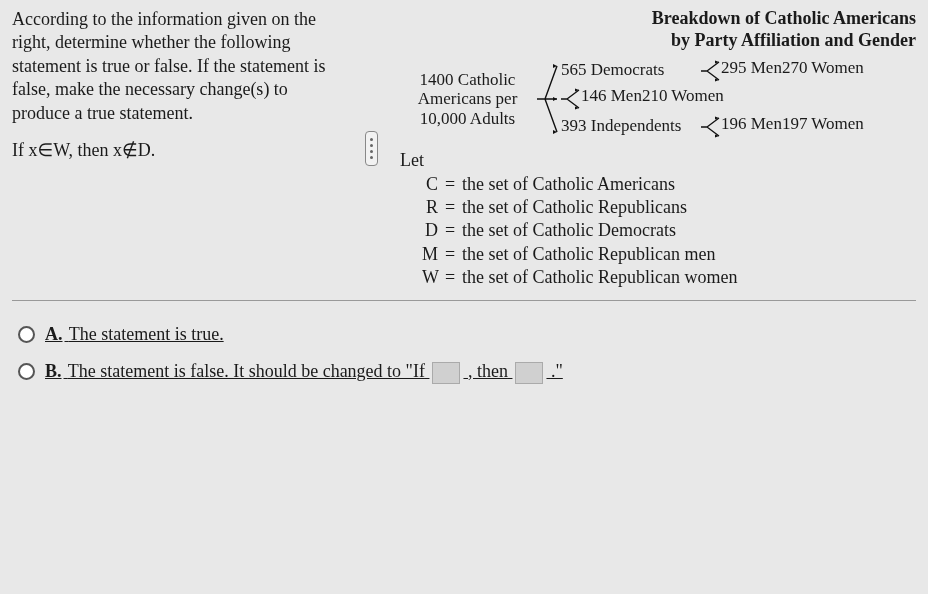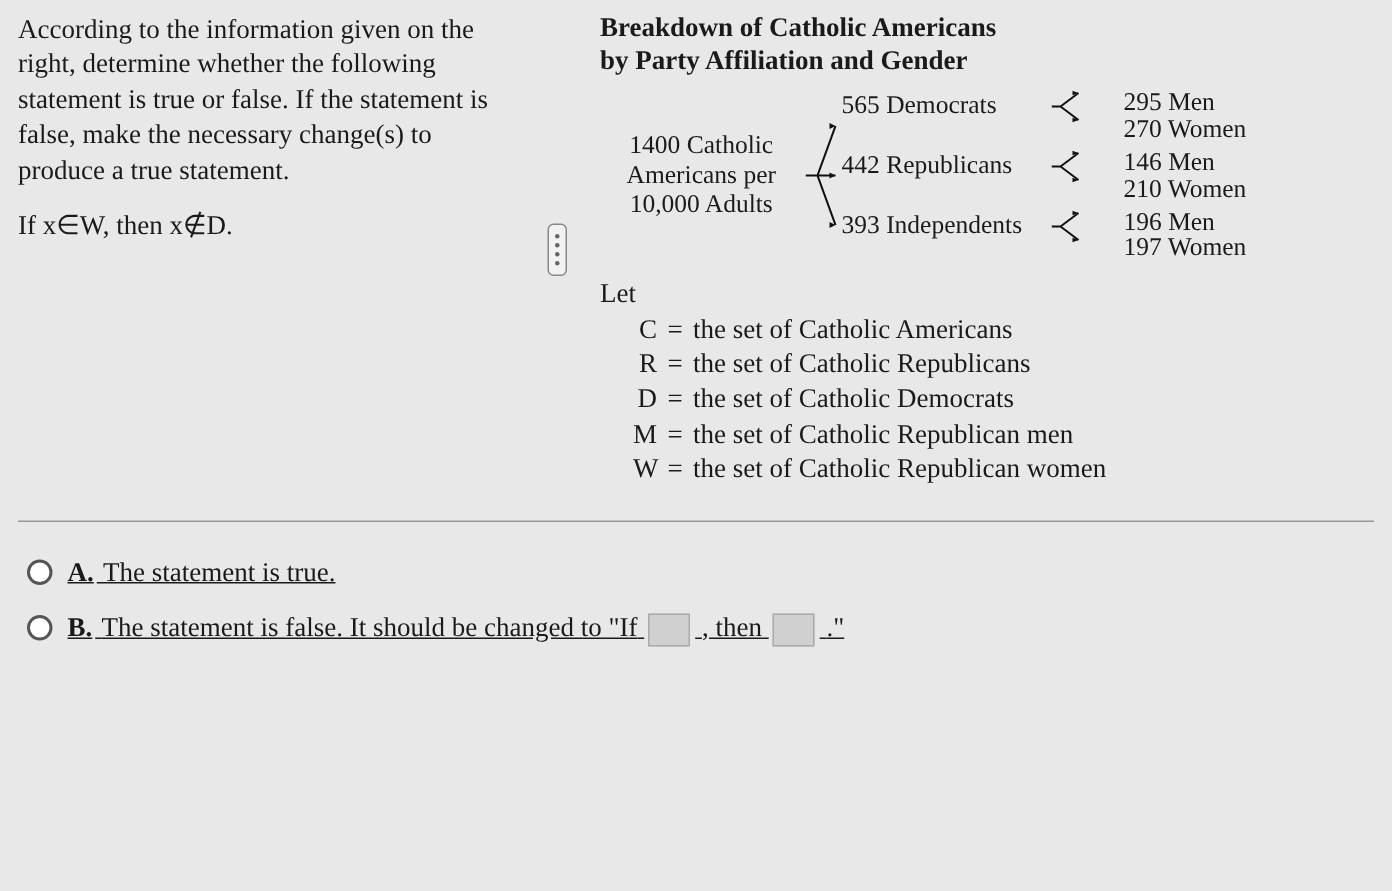--- a/index.html
+++ b/index.html
@@ -10,21 +10,21 @@
       height: 594px;
       color: #1a1a1a;
       padding: 8px 12px;
       font-size: 18px;
       line-height: 1.3;
     }
     .top-region {
       display: flex;
       gap: 18px;
       border-bottom: 1px solid #999;
-      padding-bottom: 22px;
+      padding-bottom: 10px;
       margin-bottom: 18px;
     }
     .left-col { width: 330px; flex: 0 0 auto; }
     .divider-col {
       width: 22px;
       flex: 0 0 auto;
       display: flex;
       align-items: center;
       justify-content: center;
     }
@@ -37,39 +37,39 @@
       flex-direction: column;
       gap: 3px;
       align-items: center;
     }
     .dots-handle .dot { width: 3px; height: 3px; background: #666; border-radius: 50%; }
     .right-col { flex: 1; }
     .prompt-text { margin-bottom: 14px; }
     .statement { margin-top: 14px; }
     .bd-title {
       font-weight: bold;
-      text-align: left;
+      text-align: right;
       margin-bottom: 8px;
       line-height: 1.2;
     }
     .tree {
       display: flex;
       align-items: center;
       gap: 2px;
       font-size: 17px;
       white-space: nowrap;
     }
     .root-block { width: 135px; text-align: center; line-height: 1.15; }
     .fork1 { position: relative; width: 22px; height: 78px; }
     .fork1 svg, .fork2 svg { width: 100%; height: 100%; }
     .mids { display: flex; flex-direction: column; gap: 4px; }
     .mid-row { display: flex; align-items: flex-start; gap: 0; }
     .mid-label { width: 140px; }
     .fork2 { position: relative; width: 20px; height: 24px; }
-    .leaves { display: flex; flex-direction: column; line-height: 1.05; margin-left: 28px; }
+    .leaves { display: flex; line-height: 1.05; }
     .let-block { margin-top: 10px; }
     .defs { padding-left: 22px; }
     .defs-row { display: flex; gap: 6px; }
     .defs-sym { width: 16px; text-align: right; }
     .eq { width: 12px; text-align: center; }
     .bottom-region { }
     .select-instr { margin-bottom: 16px; }
     .choice-row {
       display: flex;
       align-items: center;
@@ -137,21 +137,20 @@
           <div class="fork2"><svg viewBox="0 0 20 24">
                 <path d="M0 12 L6 12 M6 12 L18 3 M6 12 L18 21" stroke="#111" stroke-width="1.3" fill="none"></path>
                 <path d="M18 3 l-4 -1.5 l0 3 z M18 21 l-4 -1.5 l0 3 z" fill="#111"></path>
               </svg></div>
           <div class="leaves">
               <span>295 Men</span>
               <span>270 Women</span>
             </div>
         </div>
         <div class="mid-row">
-          <div class="mid-label">442 Republicans</div>
           <div class="fork2"><svg viewBox="0 0 20 24">
                 <path d="M0 12 L6 12 M6 12 L18 3 M6 12 L18 21" stroke="#111" stroke-width="1.3" fill="none"></path>
                 <path d="M18 3 l-4 -1.5 l0 3 z M18 21 l-4 -1.5 l0 3 z" fill="#111"></path>
               </svg></div>
           <div class="leaves">
               <span>146 Men</span>
               <span>210 Women</span>
             </div>
         </div>
         <div class="mid-row">

